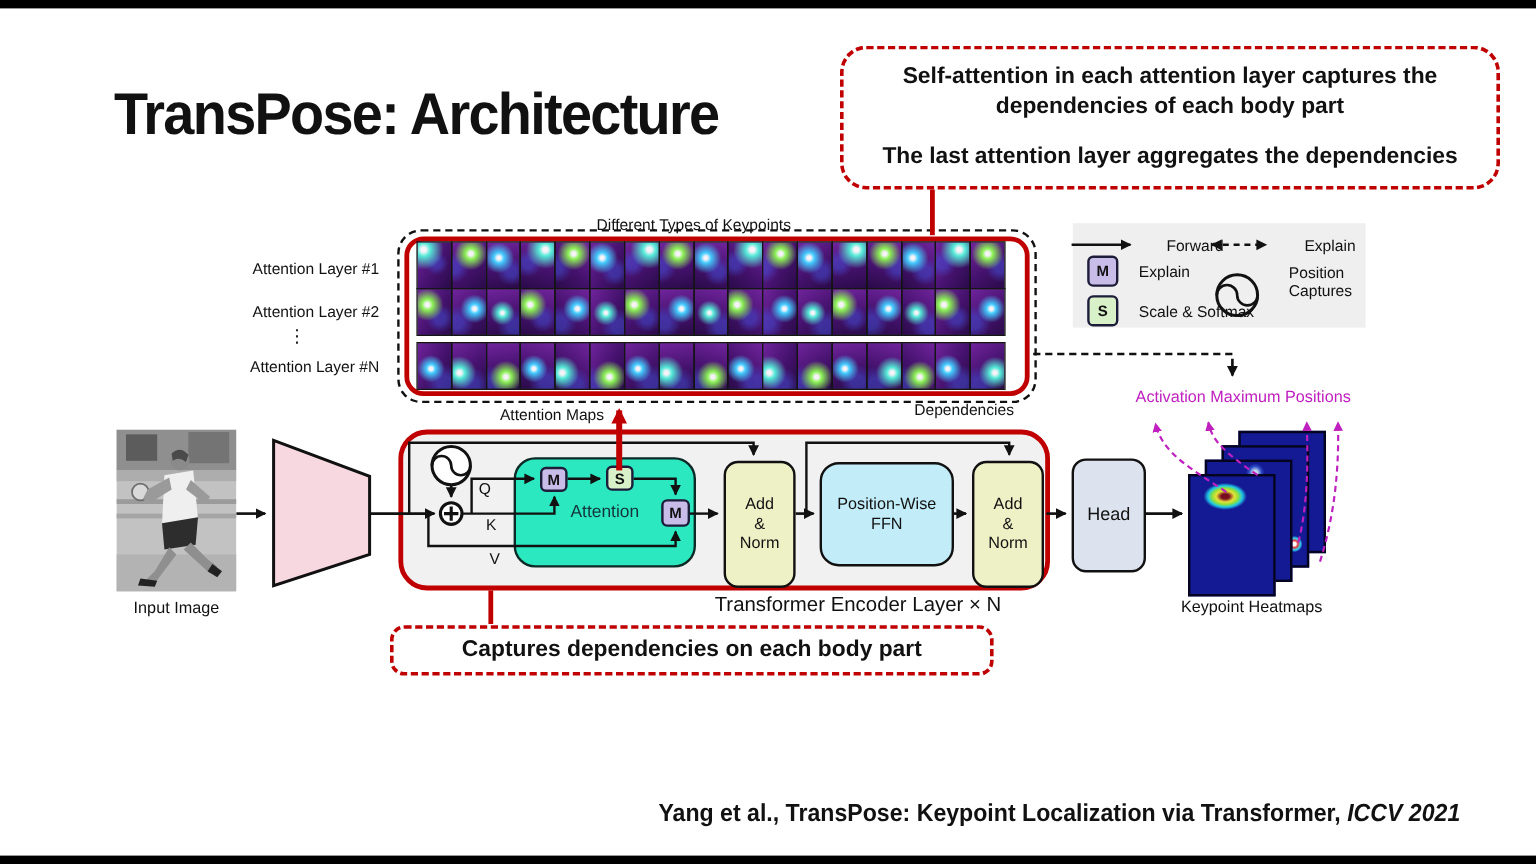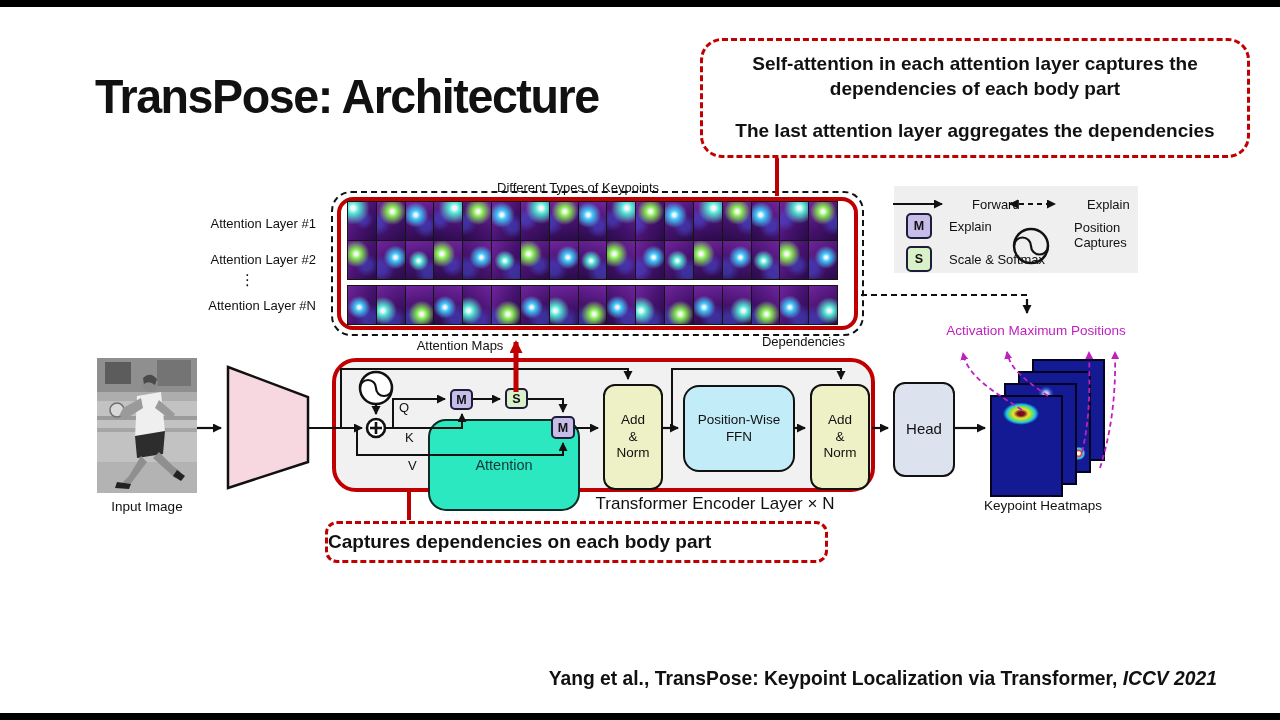--- a/index.html
+++ b/index.html
@@ -9,21 +9,21 @@
   .bar.top{top:0}.bar.bottom{bottom:0}
 
   .title{position:absolute;left:95px;top:68px;font-size:49px;font-weight:700;letter-spacing:-1.5px;
          transform:scaleX(.95);transform-origin:left center;white-space:nowrap;}
 
   
   .callout-top{position:absolute;left:700px;top:38px;width:550px;height:120px;border:3.5px dashed var(--accent_red);
                border-radius:22px;box-sizing:border-box;display:flex;flex-direction:column;justify-content:space-between;
                padding:10px 26px 12px;text-align:center;font-size:19px;font-weight:600;line-height:1.32;}
   .callout-bottom{position:absolute;left:325px;top:521px;width:503px;height:42px;border:3.5px dashed var(--accent_red);
-               border-radius:12px;box-sizing:border-box;display:flex;align-items:center;
+               border-radius:12px;box-sizing:border-box;display:flex;align-items:center;justify-content:center;
                font-size:19px;font-weight:600;}
 
   
   .legend{position:absolute;left:894px;top:186px;width:244px;height:87px;background:#efefef;border-radius:0;}
   .legend .txt{position:absolute;font-size:13px;}
 
   
   .maps-outer{position:absolute;left:331px;top:191px;width:533px;height:145px;border:2.5px dashed #111;
               border-radius:20px;box-sizing:border-box;}
   .maps-box{position:absolute;left:337px;top:197px;width:521px;height:133px;border:4px solid var(--accent_red);
@@ -33,21 +33,21 @@
   .thumb-row.last{margin-top:7px;}
   .thumb{flex:1;outline:1px solid #151515;}
   .lbl{position:absolute;font-size:13px;white-space:nowrap;}
   .layer-labels{text-align:right;width:160px;left:156px;}
 
   
   .encoder{position:absolute;left:332px;top:358px;width:543px;height:134px;background:#f1f1f1;
            border:4px solid var(--accent_red);border-radius:24px;box-sizing:border-box;}
   .attn{position:absolute;left:428px;top:381px;width:152px;height:92px;background:var(--attention_fill);
         border:2.5px solid #0d2b26;border-radius:18px;box-sizing:border-box;display:flex;align-items:center;justify-content:center;
-        font-size:14.5px;color:#14343a;margin-top:38px;}
+        font-size:14.5px;color:#14343a;}
   .mini{position:absolute;width:23px;height:21px;border:2px solid #1d1d3a;border-radius:5px;box-sizing:border-box;
         display:flex;align-items:center;justify-content:center;font-size:12.5px;font-weight:600;}
   .mini.m{background:var(--matmul_fill);}
   .mini.s{background:var(--softmax_fill);}
   .block{position:absolute;border:2.5px solid #111;box-sizing:border-box;display:flex;flex-direction:column;
          align-items:center;justify-content:center;text-align:center;font-size:13.5px;line-height:1.25;}
   .addnorm{width:60px;height:106px;background:var(--add_norm_fill);border-radius:12px;}
   .ffn{left:683px;top:385px;width:112px;height:87px;background:var(--ffn_fill);border-radius:16px;}
   .head{left:893px;top:382px;width:62px;height:95px;background:var(--head_fill);border-radius:12px;font-size:15px;}
 

